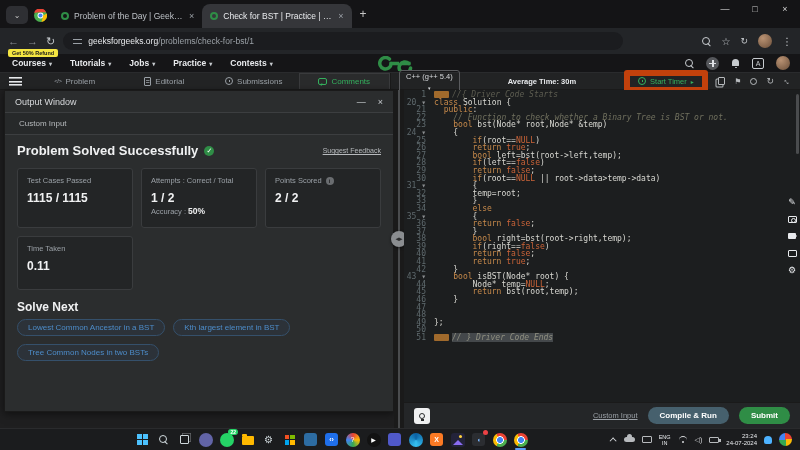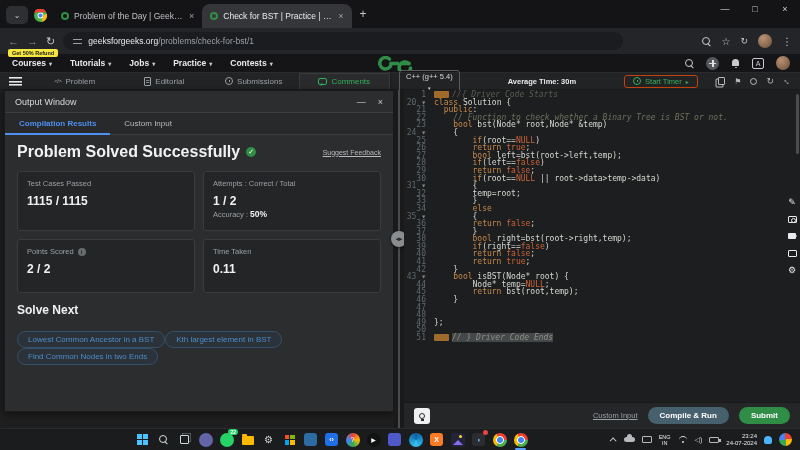--- a/index.html
+++ b/index.html
@@ -69,55 +69,55 @@
      linear-gradient(currentColor,currentColor) 1px 4px/3.5px 0.8px no-repeat; }
   .ic-clock { width:8px; height:8px; border:1px solid currentColor; border-radius:50%; position:relative; }
   .ic-clock::before { content:""; position:absolute; left:3px; top:1.5px; width:1px; height:2.5px; background:currentColor; }
   .ic-chat { width:9px; height:7px; border:1px solid currentColor; border-radius:2px; position:relative; }
   .ic-chat::after { content:""; position:absolute; left:1px; bottom:-2.5px; border:2.5px solid transparent; border-top-color:currentColor; border-left-color:currentColor; transform:scale(0.6); }
 
   
   .edtoolbar { flex:1; display:flex; align-items:center; padding:0 8px; gap:8px; border-left:1px solid #1a1a1a; background:#222324; }
   .langsel { border:1px solid #5a5b5e; border-radius:3px; font-size:7.5px; color:#d7d9dc; padding:1px 6px; display:flex; gap:4px; align-items:center;flex-direction:column; }
   .avgtime { font-size:7.5px; font-weight:bold; color:#e8eaed; margin-left:40px; }
-  .timerbtn { border:1px solid #c2410c; color:#35b15e; border-radius:3px; font-size:7.5px; padding:1px 8px; margin-left:40px; display:flex; align-items:center; gap:4px; }
+  .timerbtn { border:6px solid #c2410c; color:#35b15e; border-radius:3px; font-size:7.5px; padding:1px 8px; margin-left:40px; display:flex; align-items:center; gap:4px; }
   .edicons { margin-left:auto; display:flex; gap:9px; color:#b7babd; font-size:8px; align-items:center; }
   .ic-copy { width:7px; height:8px; border:1px solid currentColor; border-radius:1px; box-shadow:-2px 2px 0 -0.5px #232425, -2px 2px 0 0.5px currentColor; }
   .ic-flag { font-size:8px; }
   .ic-ring { width:7px; height:7px; border:1px solid currentColor; border-radius:50%; }
   .ic-reset { font-size:9px; }
   .ic-full { font-size:9px; display:inline-block; transform:rotate(45deg); }
 
   
   .content { position:absolute; top:90px; left:0; right:0; bottom:22px; }
 
   
   .leftpanel { position:absolute; left:4px; top:0; width:390px; bottom:16px; background:#2b2d2e; border:1px solid #1a1a1a; box-shadow:0 2px 8px rgba(0,0,0,.5); display:flex; flex-direction:column; }
   .ow-header { height:22px; display:flex; align-items:center; padding:0 10px; border-bottom:1px solid #3c3e40; font-size:9px; color:#d7d9dc; }
   .ow-header .minmax { margin-left:auto; display:flex; gap:12px; color:#c7cbcf; font-size:9px; }
   .ow-tabs { height:22px; display:flex; align-items:stretch; border-bottom:1px solid #3c3e40; background:#27292a; }
   .ow-tab { font-size:8px; color:#b7babd; display:flex; align-items:center; padding:0 14px; position:relative; }
   .ow-tab.active { color:#4e8ff0; font-weight:bold; }
   .ow-tab.active::after { content:""; position:absolute; left:0; right:0; bottom:-1px; height:2px; background:#4e8ff0; }
   .ow-status { display:flex; align-items:center; padding:8px 12px 4px; }
-  .ow-status .txt { font-size:16px; font-weight:bold; color:#f0f1f2; }
+  .ow-status .txt { font-size:13px; font-weight:bold; color:#f0f1f2; }
   .okcheck { width:10px; height:10px; border-radius:50%; background:#2f8d46; color:#fff; font-size:7px; display:flex; align-items:center; justify-content:center; margin-left:6px; }
   .suggest { margin-left:auto; font-size:7px; color:#b7babd; text-decoration:underline; }
-  .cards { display:grid; grid-template-columns:1fr 1fr; gap:8px; padding:6px 12px 0; }
+  .cards { display:grid; grid-template-columns:1fr 1fr 1fr; gap:8px; padding:6px 12px 0; }
   .card { background:#232526; border:1px solid #3a3c3e; border-radius:3px; padding:7px 9px; min-height:60px; }
   .card.short { min-height:54px; }
   .card .lbl { font-size:7.5px; color:#9aa0a6; display:flex; align-items:center; gap:4px; }
   .card .val { font-size:12px; font-weight:bold; color:#f0f1f2; margin-top:6px; }
   .card .sub { font-size:7.5px; color:#9aa0a6; margin-top:1px; }
   .card .sub b { color:#f0f1f2; font-size:8.5px; }
   .card .up { color:#35b15e; }
   .infoi { width:8px; height:8px; border-radius:50%; background:#6a6d70; color:#232526; font-size:6px; display:inline-flex; align-items:center; justify-content:center; font-weight:bold; }
   .solvenext { padding:10px 12px 0; }
   .solvenext h3 { font-size:12px; color:#f0f1f2; }
-  .pills { display:flex; flex-wrap:wrap; gap:0; margin-top:14px; max-width:330px;text-align:center; }
+  .pills { display:flex; flex-wrap:wrap; gap:8px; margin-top:5px; max-width:330px;text-align:center; }
   .pill { font-size:8px; color:#4d8cc9; border:1px solid #35506b; background:rgba(66,133,244,.06); border-radius:10px; padding:3px 10px; white-space:nowrap; }
 
   
   .splitter { position:absolute; left:394px; top:0; width:10px; bottom:0; background:#1a1a1a; }
   .splitter .bar { position:absolute; left:4px; top:0; bottom:0; width:2px; background:#4a4c4e; }
   .handle { position:absolute; left:-3px; top:141px; width:16px; height:16px; border-radius:50%; background:#8a8d90; color:#2b2d2e; font-size:7px; display:flex; align-items:center; justify-content:center; box-shadow:0 1px 3px rgba(0,0,0,.6); }
 
   
   .editor { position:absolute; left:404px; right:0; top:0; bottom:0; background:#1c1e1f; display:flex; flex-direction:column; }
   .codewrap { flex:1; display:flex; overflow:hidden; padding-top:1px; position:relative; }
@@ -329,21 +329,20 @@
 
     <div class="leftpanel">
       <div class="ow-header">
         <span>Output Window</span>
         <span class="minmax">
           <span>—</span>
           <span>×</span>
         </span>
       </div>
       <div class="ow-tabs" id="owtabs-holder">
-          <div class="ow-tab active">Compilation Results</div>
           <div class="ow-tab">Custom Input</div>
         </div>
       <div class="ow-status">
         <span class="txt">Problem Solved Successfully</span>
         <span class="okcheck">✓</span>
         <a class="suggest">Suggest Feedback</a>
       </div>
       <div class="cards" id="cards-holder">
           <div class="card">
             <div class="lbl">
@@ -370,21 +369,21 @@
               <span>Time Taken</span>
             </div>
             <div class="val">0.11</div>
           </div>
         </div>
       <div class="solvenext">
         <h3>Solve Next</h3>
         <div class="pills" id="pills-holder">
             <span class="pill">Lowest Common Ancestor in a BST</span>
             <span class="pill">Kth largest element in BST</span>
-            <span class="pill">Find Common Nodes in two Ends</span>
+            <span class="pill">Tree Common Nodes in two BSTs</span>
           </div>
       </div>
     </div>
 
     <div class="splitter">
       <div class="bar"></div>
       <div class="handle">◂▸</div>
     </div>
 
     <div class="editor">

